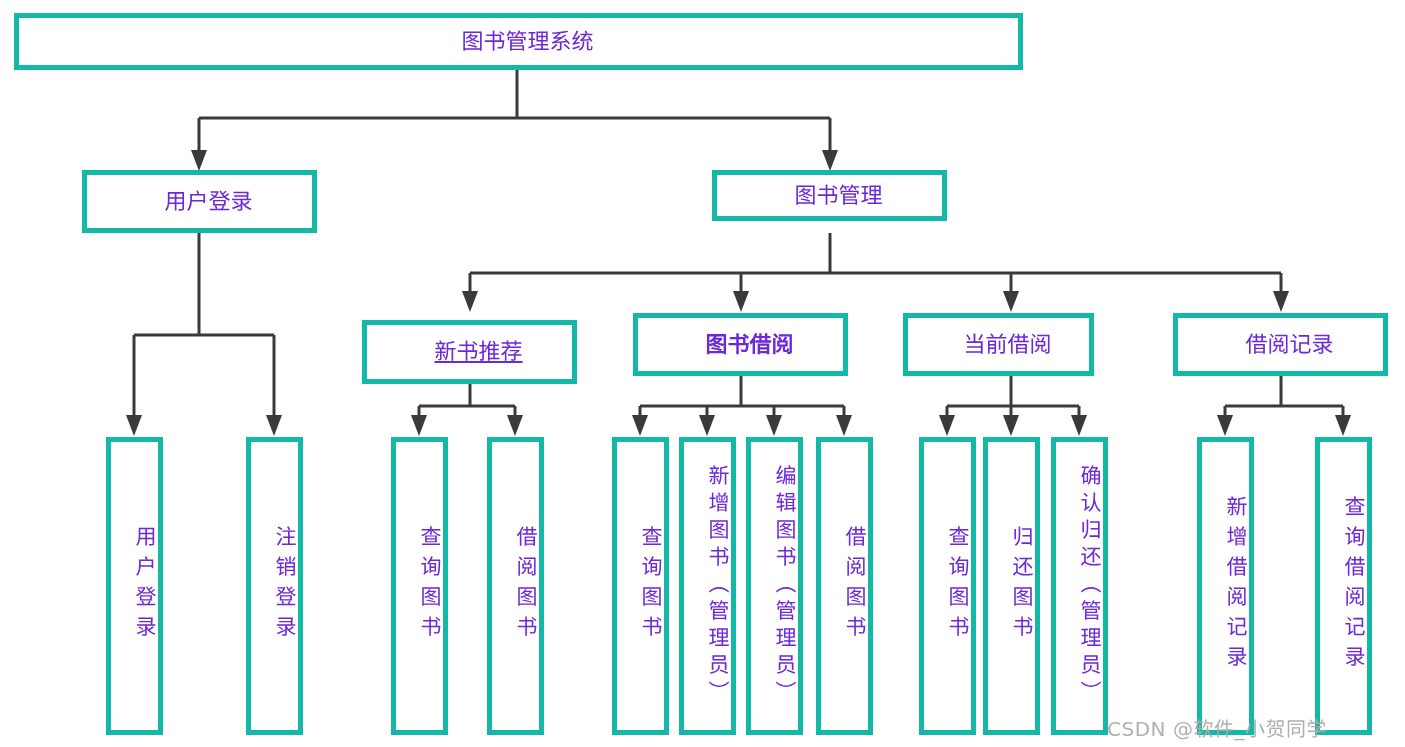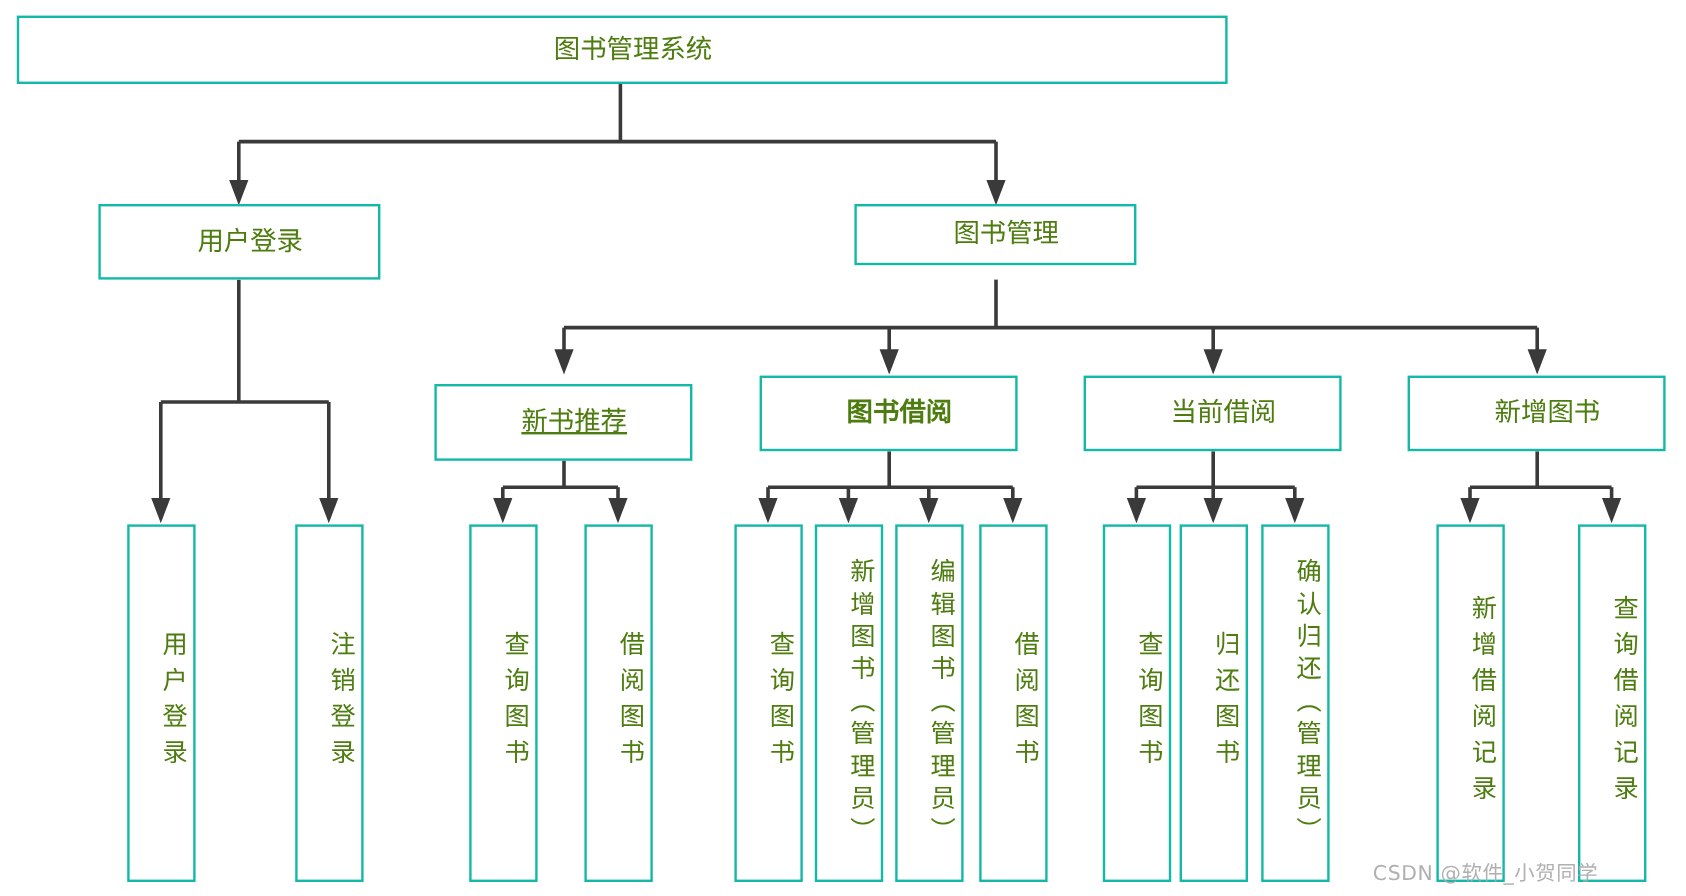--- a/index.html
+++ b/index.html
@@ -17,23 +17,23 @@
   }
   svg.connectors {
     position: absolute;
     left: 0;
     top: 0;
     z-index: 1;
   }
   .box {
     position: absolute;
     box-sizing: border-box;
-    border: 2px solid #14b8a6;
+    border: 5px solid #14b8a6;
     background: #ffffff;
-    color: #4d7c0f;
+    color: #6d28d9;
     display: flex;
     align-items: center;
     justify-content: center;
     z-index: 2;
     font-size: 22px;
     line-height: 1;
     white-space: nowrap;
     padding-left: 18px;
   }
   .box.v {
@@ -45,42 +45,42 @@
   }
   .box.v.long {
     letter-spacing: 6px;
   }
   
   .n-root  { left: 14px;   top: 13px;  width: 1009px; height: 57px; }
   .n-l2a   { left: 82px;   top: 170px; width: 235px;  height: 63px; }
   .n-l2b   { left: 712px;  top: 170px; width: 235px;  height: 51px; }
   .n-l3a   { left: 362px;  top: 320px; width: 215px;  height: 64px; text-decoration: underline; }
   .n-l3b   { left: 633px;  top: 313px; width: 215px;  height: 63px; font-weight: bold; }
-  .n-l3c   { left: 903px;  top: 313px; width: 215px;  height: 63px; }
+  .n-l3c   { left: 903px;  top: 313px; width: 191px;  height: 63px; }
   .n-l3d   { left: 1173px; top: 313px; width: 215px;  height: 63px; }
   .col     { top: 437px; width: 57px; height: 298px; }
   .n-a1 { left: 106px; }
   .n-a2 { left: 246px; }
   .n-b1 { left: 391px; }
   .n-b2 { left: 487px; }
   .n-c1 { left: 612px; }
   .n-c2 { left: 679px; }
   .n-c3 { left: 746px; }
   .n-c4 { left: 816px; }
   .n-d1 { left: 919px; }
   .n-d2 { left: 983px; }
   .n-d3 { left: 1051px; }
   .n-e1 { left: 1197px; }
   .n-e2 { left: 1315px; }
   .watermark {
     position: absolute;
-    left: 1144px;
+    left: 1107px;
     top: 713px;
     z-index: 5;
-    font-size: 17px;
+    font-size: 20px;
     color: rgba(172,172,172,0.95);
     letter-spacing: 0.5px;
     white-space: nowrap;
   }
 </style>
 </head>
 <body>
 
 <div class="canvas">
 
@@ -151,21 +151,21 @@
   </svg>
 
   <div class="box n-root">图书管理系统</div>
 
   <div class="box n-l2a">用户登录</div>
   <div class="box n-l2b">图书管理</div>
 
   <div class="box n-l3a">新书推荐</div>
   <div class="box n-l3b">图书借阅</div>
   <div class="box n-l3c">当前借阅</div>
-  <div class="box n-l3d">新增图书</div>
+  <div class="box n-l3d">借阅记录</div>
 
   <div class="box v col n-a1">用户登录</div>
   <div class="box v col n-a2">注销登录</div>
 
   <div class="box v col n-b1">查询图书</div>
   <div class="box v col n-b2">借阅图书</div>
 
   <div class="box v col n-c1">查询图书</div>
   <div class="box v col long n-c2">新增图书（管理员）</div>
   <div class="box v col long n-c3">编辑图书（管理员）</div>

